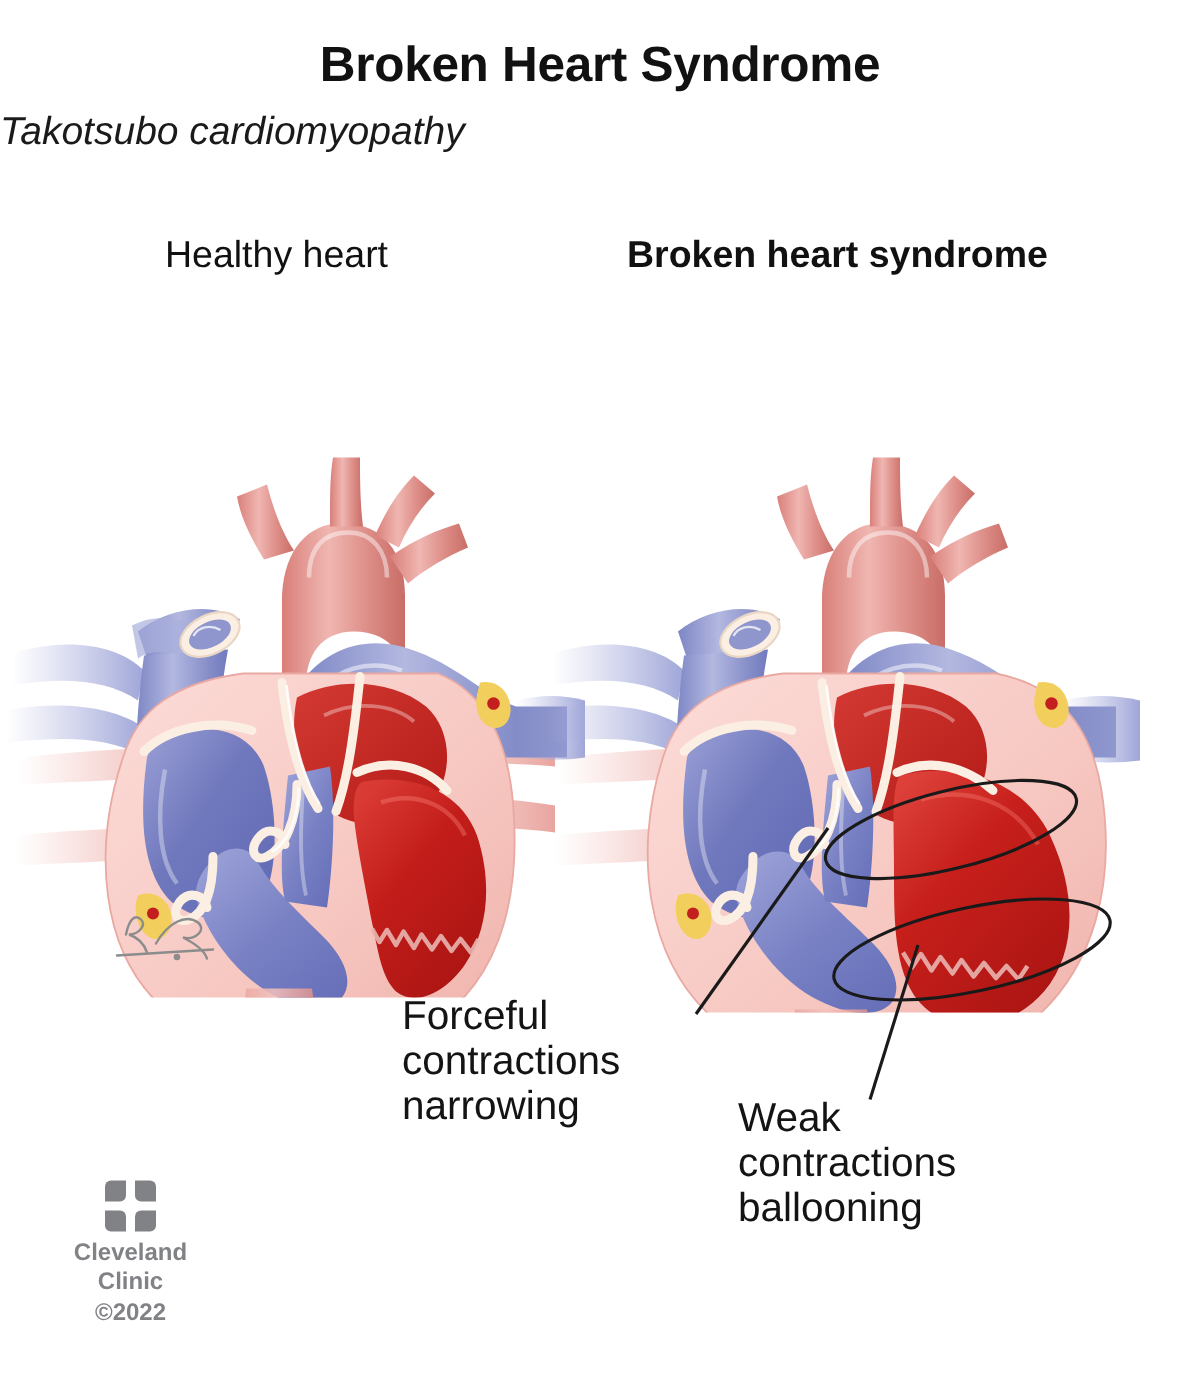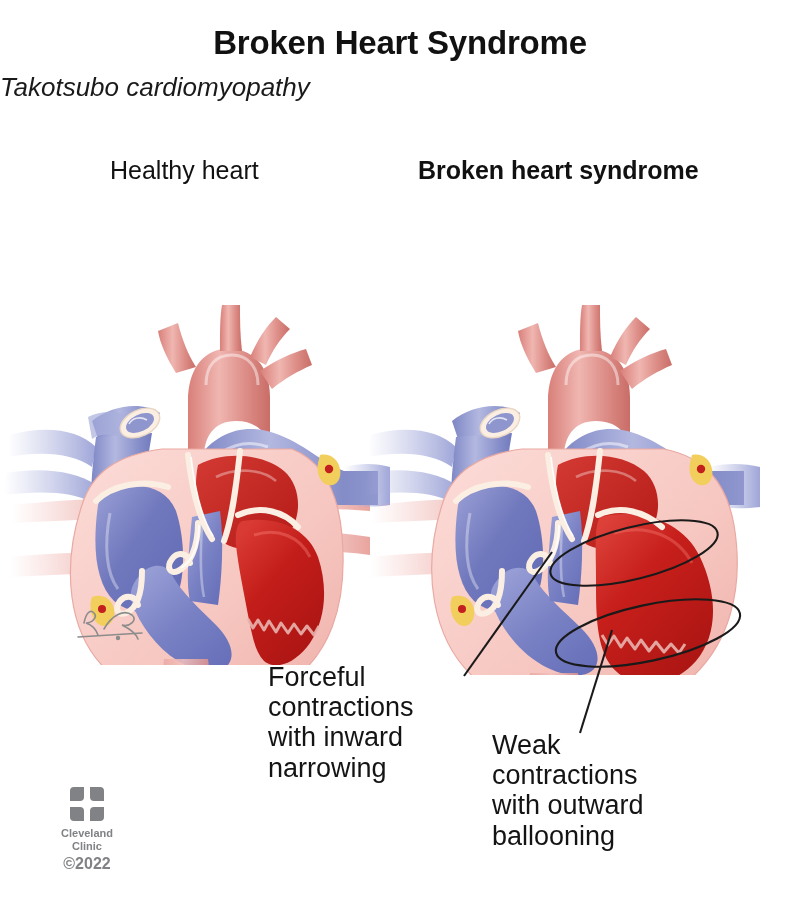--- a/index.html
+++ b/index.html
@@ -55,21 +55,21 @@
   .logo-mark{
     position:relative;width:34px;height:34px;margin:0 auto 6px auto;
   }
   .logo-mark i{
     position:absolute;width:14px;height:14px;background:#808285;display:block;
   }
   .logo-mark i.tl{left:0;top:0;border-radius:4px 0 4px 0;}
   .logo-mark i.tr{right:0;top:0;border-radius:0 4px 0 4px;}
   .logo-mark i.bl{left:0;bottom:0;border-radius:0 4px 0 4px;}
   .logo-mark i.br{right:0;bottom:0;border-radius:4px 0 4px 0;}
-  .logo-name{font-size:11px;font-weight:bold;color:#808285;line-height:1.18;}
+  .logo-name{font-size:16px;font-weight:bold;color:#808285;line-height:1.18;}
   .logo-copy{font-size:16px;font-weight:bold;color:#808285;margin-top:2px;}
 </style>
 </head>
 <body>
 
 <div class="page">
 
   <div class="title">Broken Heart Syndrome</div>
   <div class="subtitle">Takotsubo cardiomyopathy</div>
 
@@ -388,28 +388,26 @@
   </div>
 
   <svg class="leaders" width="800" height="920" style="position:absolute;left:0;top:0;pointer-events:none;" xmlns="http://www.w3.org/2000/svg">
     <line x1="552" y1="552" x2="464" y2="676" stroke="#1a1a1a" stroke-width="2.1"></line>
     <line x1="612" y1="630" x2="580" y2="733" stroke="#1a1a1a" stroke-width="2.1"></line>
   </svg>
 
   <div class="annot forceful">
     <span class="ln">Forceful</span>
     <span class="ln">contractions</span>
-    <span class="ln">with inward</span>
     <span class="ln">narrowing</span>
   </div>
 
   <div class="annot weak">
     <span class="ln">Weak</span>
     <span class="ln">contractions</span>
-    <span class="ln">with outward</span>
     <span class="ln">ballooning</span>
   </div>
 
   <div class="logo">
     <div class="logo-mark">
       <i class="tl"></i>
       <i class="tr"></i>
       <i class="bl"></i>
       <i class="br"></i>
     </div>

